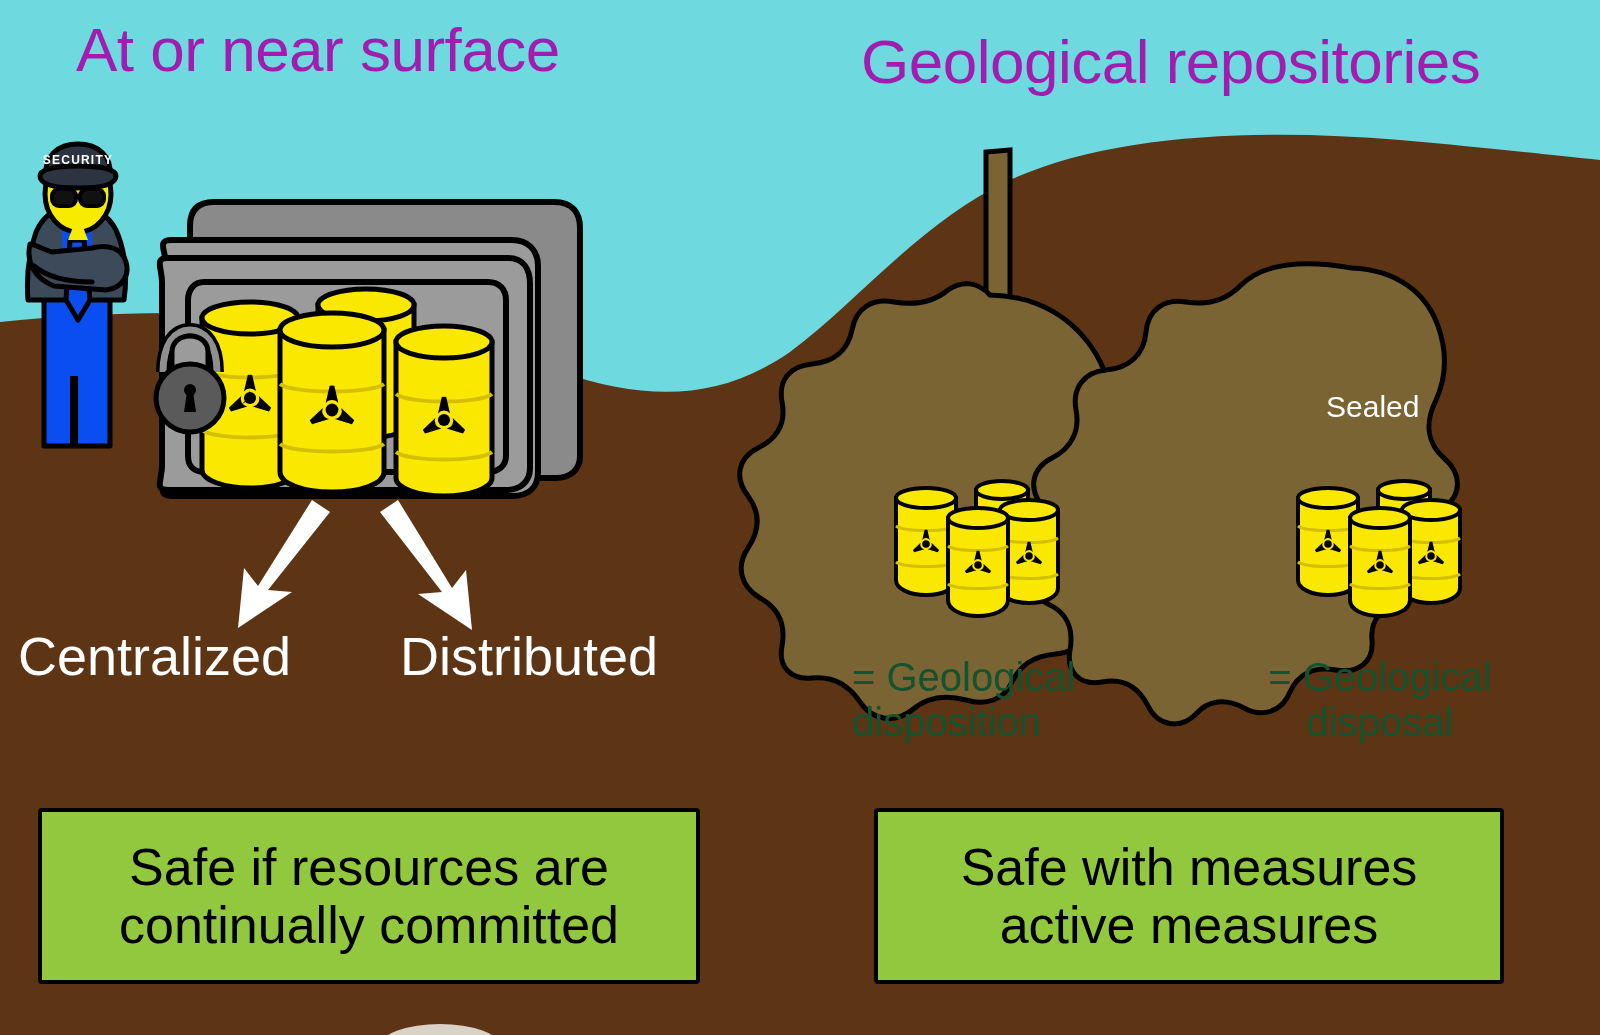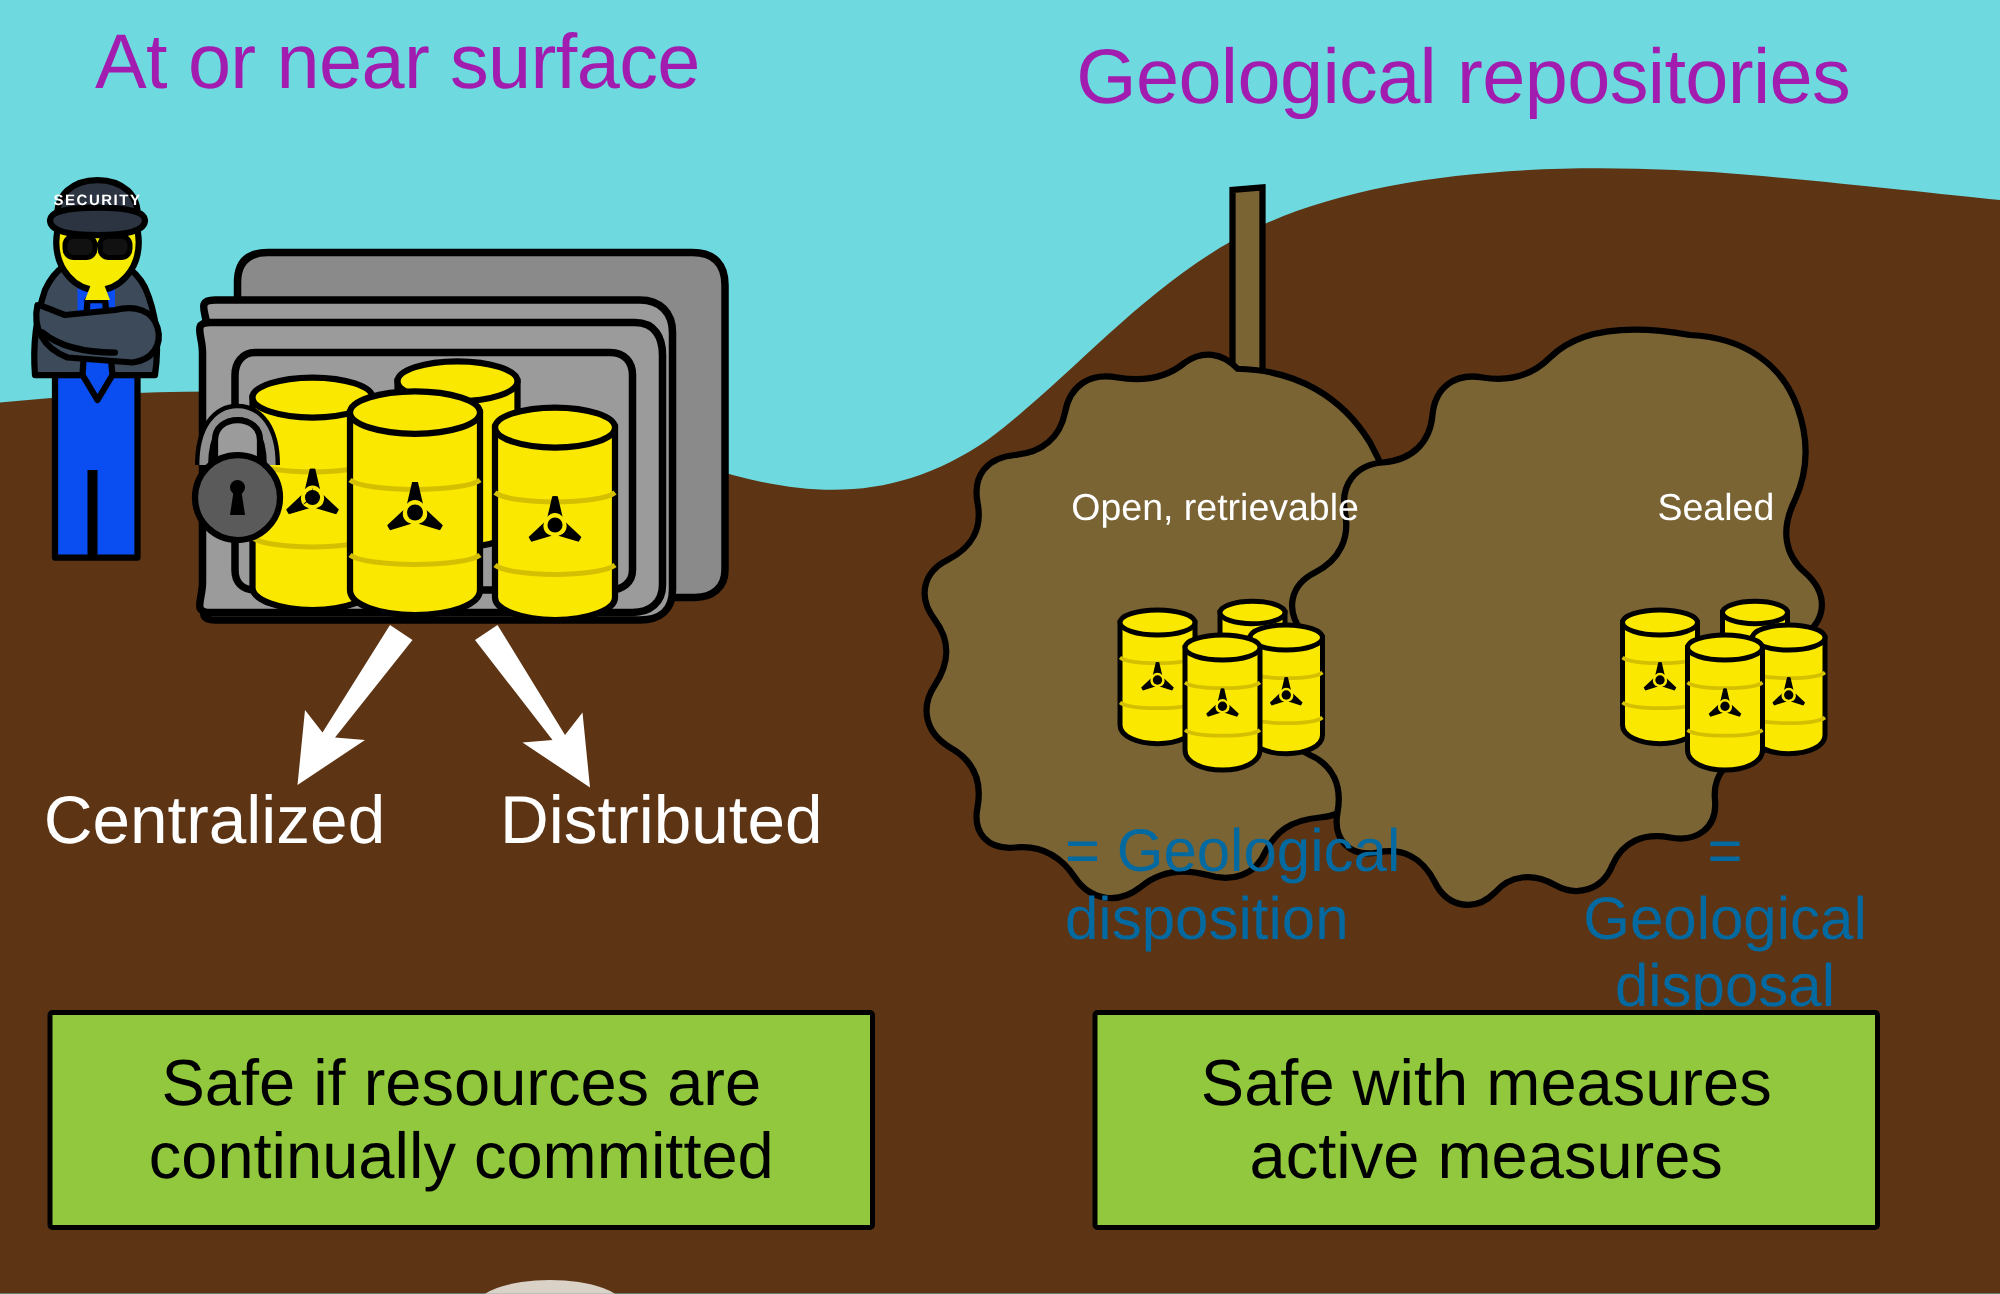--- a/index.html
+++ b/index.html
@@ -31,27 +31,27 @@
   }
   #label-open   { left:857px;  top:390px; }
   #label-sealed { left:1326px; top:390px; }
 
   .arrow-label {
     position:absolute;
     color:#ffffff;
     font-size:54px;
     white-space:nowrap;
   }
-  #lbl-centralized { left:35px;  top:625px; }
+  #lbl-centralized { left:18px;  top:625px; }
   #lbl-distributed { left:400px; top:625px; }
 
   .eq-label {
     position:absolute;
-    color:#0369a1;
-    font-size:48px;
+    color:#14532d;
+    font-size:40px;
     line-height:1.12;
     white-space:pre-line;
   }
   #eq-left  { left:852px;  top:655px; text-align:left; }
   #eq-right { left:1258px; top:655px; text-align:center; width:244px; }
 
   .greenbox {
     position:absolute;
     background:#92c83e;
     border:4px solid #000;
@@ -379,21 +379,20 @@
     </g>
   </svg>
 
   <svg class="layer" viewBox="0 0 1600 1035">
     <ellipse cx="440" cy="1046" rx="60" ry="22" fill="#f0ece6" opacity="0.85"></ellipse>
   </svg>
 
   <div class="title" id="title-left">At or near surface</div>
   <div class="title" id="title-right">Geological repositories</div>
 
-  <div class="cavern-label" id="label-open">Open, retrievable</div>
   <div class="cavern-label" id="label-sealed">Sealed</div>
 
   <div class="arrow-label" id="lbl-centralized">Centralized</div>
   <div class="arrow-label" id="lbl-distributed">Distributed</div>
 
   <div class="eq-label" id="eq-left">= Geological
 disposition</div>
   <div class="eq-label" id="eq-right">= Geological
 disposal</div>
 

